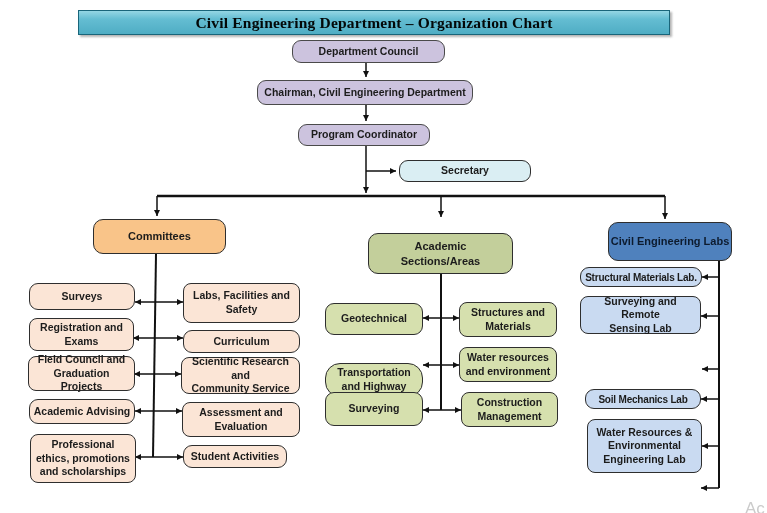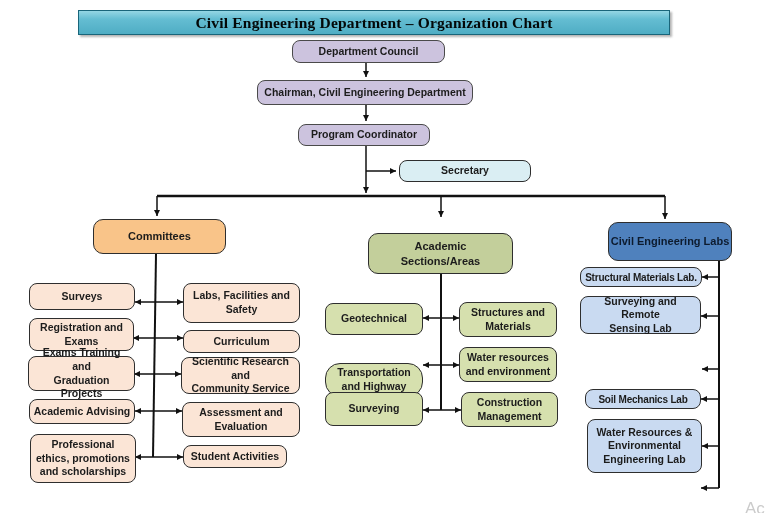--- a/index.html
+++ b/index.html
@@ -21,21 +21,21 @@
   }
 
   
   .node{
     position:absolute;display:flex;align-items:center;justify-content:center;
     text-align:center;font-weight:bold;color:#1c1c1c;
     white-space:pre-line;line-height:1.3;font-size:10.5px;
     border:1.3px solid #2e2e2e;border-radius:8px;box-sizing:border-box;
     padding:1px 4px;
   }
-  .oneline{white-space:nowrap;}
+  .oneline{white-space:nowrap;border-radius:9px;}
 
   .lavender{background:var(--lavender,#ccc3de);border-color:#4a4a4a;}
   .secretary{background:var(--secretary,#daeef3);}
   .hdr{border-radius:10px;font-size:11px;}
   .com-hdr{background:var(--committees_header,#f9c489);}
   .aca-hdr{background:var(--academic_header,#c3cf9b);}
   .lab-hdr{background:var(--labs_header,#4f81bd);color:#0d1b2e;}
   .com-item{background:var(--committee_item,#fbe5d6);}
   .aca-item{background:var(--academic_item,#d6e0ae);}
   .lab-item{background:var(--labs_item,#c9daf1);}
@@ -143,21 +143,21 @@
   <div id="secretary" class="node secretary oneline">Secretary</div>
 
   <div id="com-hdr" class="node hdr com-hdr oneline">Committees</div>
   <div id="aca-hdr" class="node hdr aca-hdr">Academic
 Sections/Areas</div>
   <div id="lab-hdr" class="node hdr lab-hdr oneline">Civil Engineering Labs</div>
 
   <div id="cl1" class="node com-item oneline">Surveys</div>
   <div id="cl2" class="node com-item">Registration and
 Exams</div>
-  <div id="cl3" class="node com-item">Exams Training and
+  <div id="cl3" class="node com-item">Field Council and
 Graduation Projects</div>
   <div id="cl4" class="node com-item oneline">Academic Advising</div>
   <div id="cl5" class="node com-item">Professional
 ethics, promotions
 and scholarships</div>
   <div id="cr1" class="node com-item">Labs, Facilities and
 Safety</div>
   <div id="cr2" class="node com-item oneline">Curriculum</div>
   <div id="cr3" class="node com-item">Scientific Research and
 Community Service</div>

